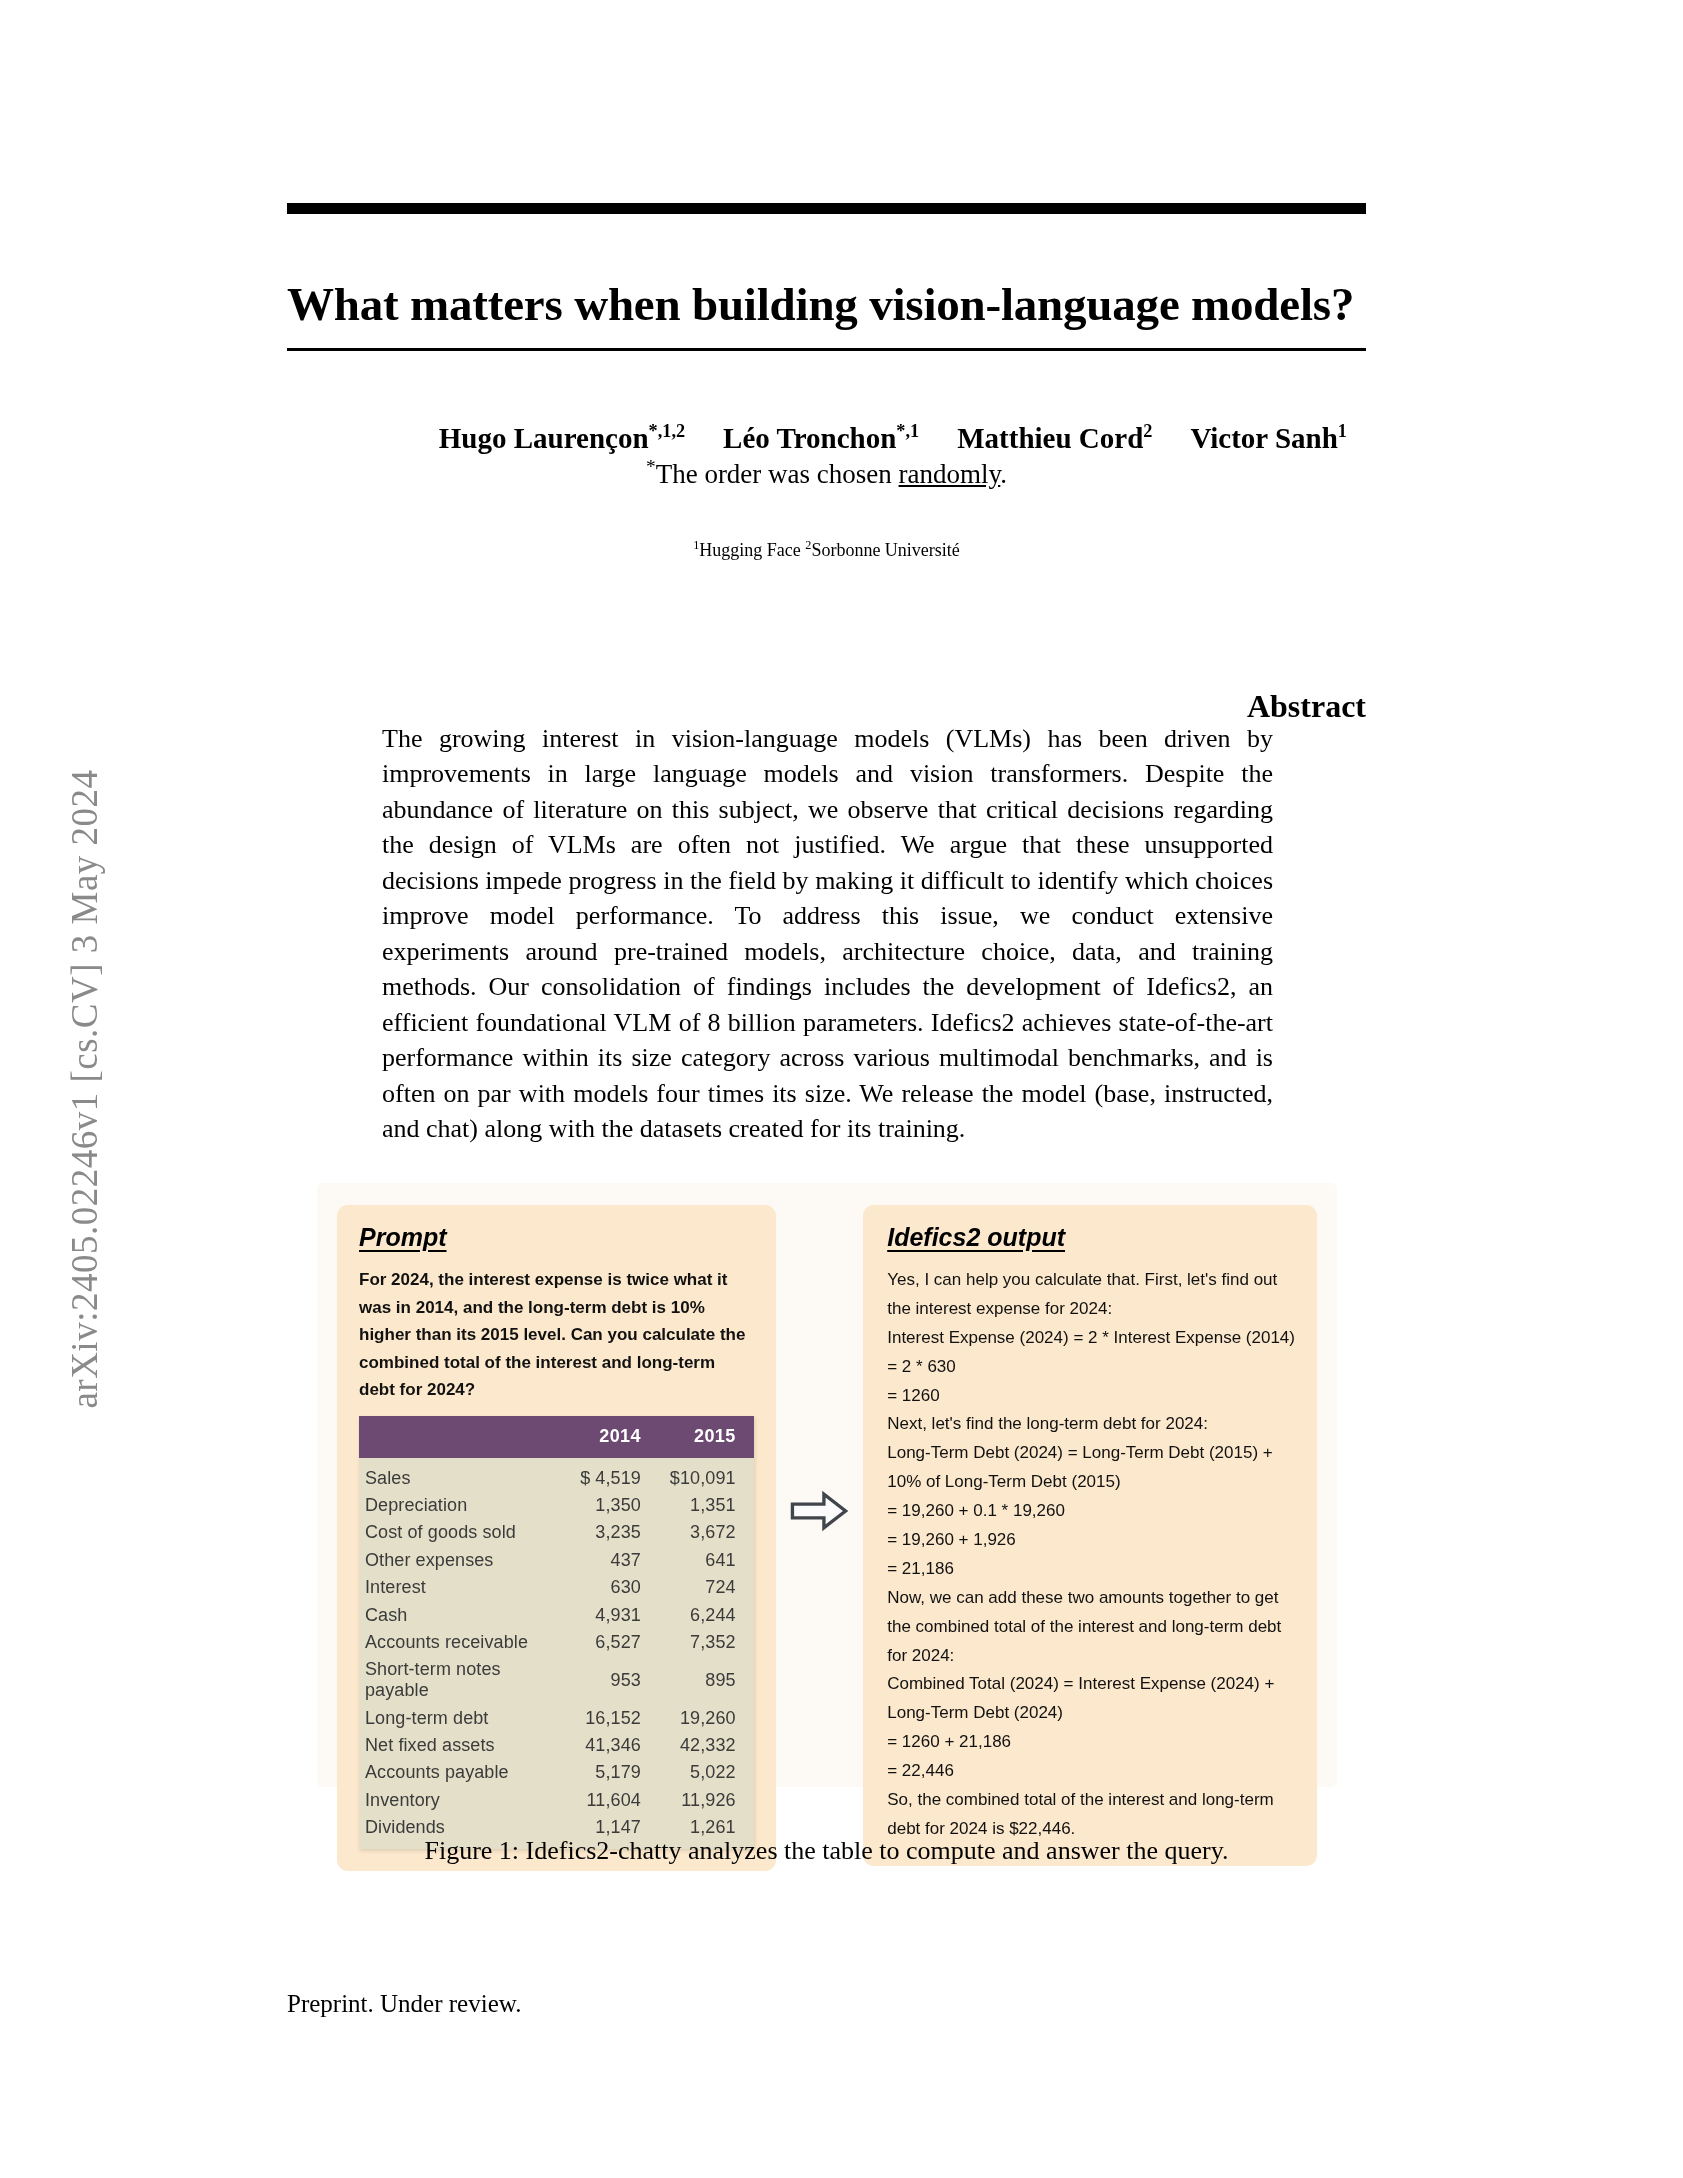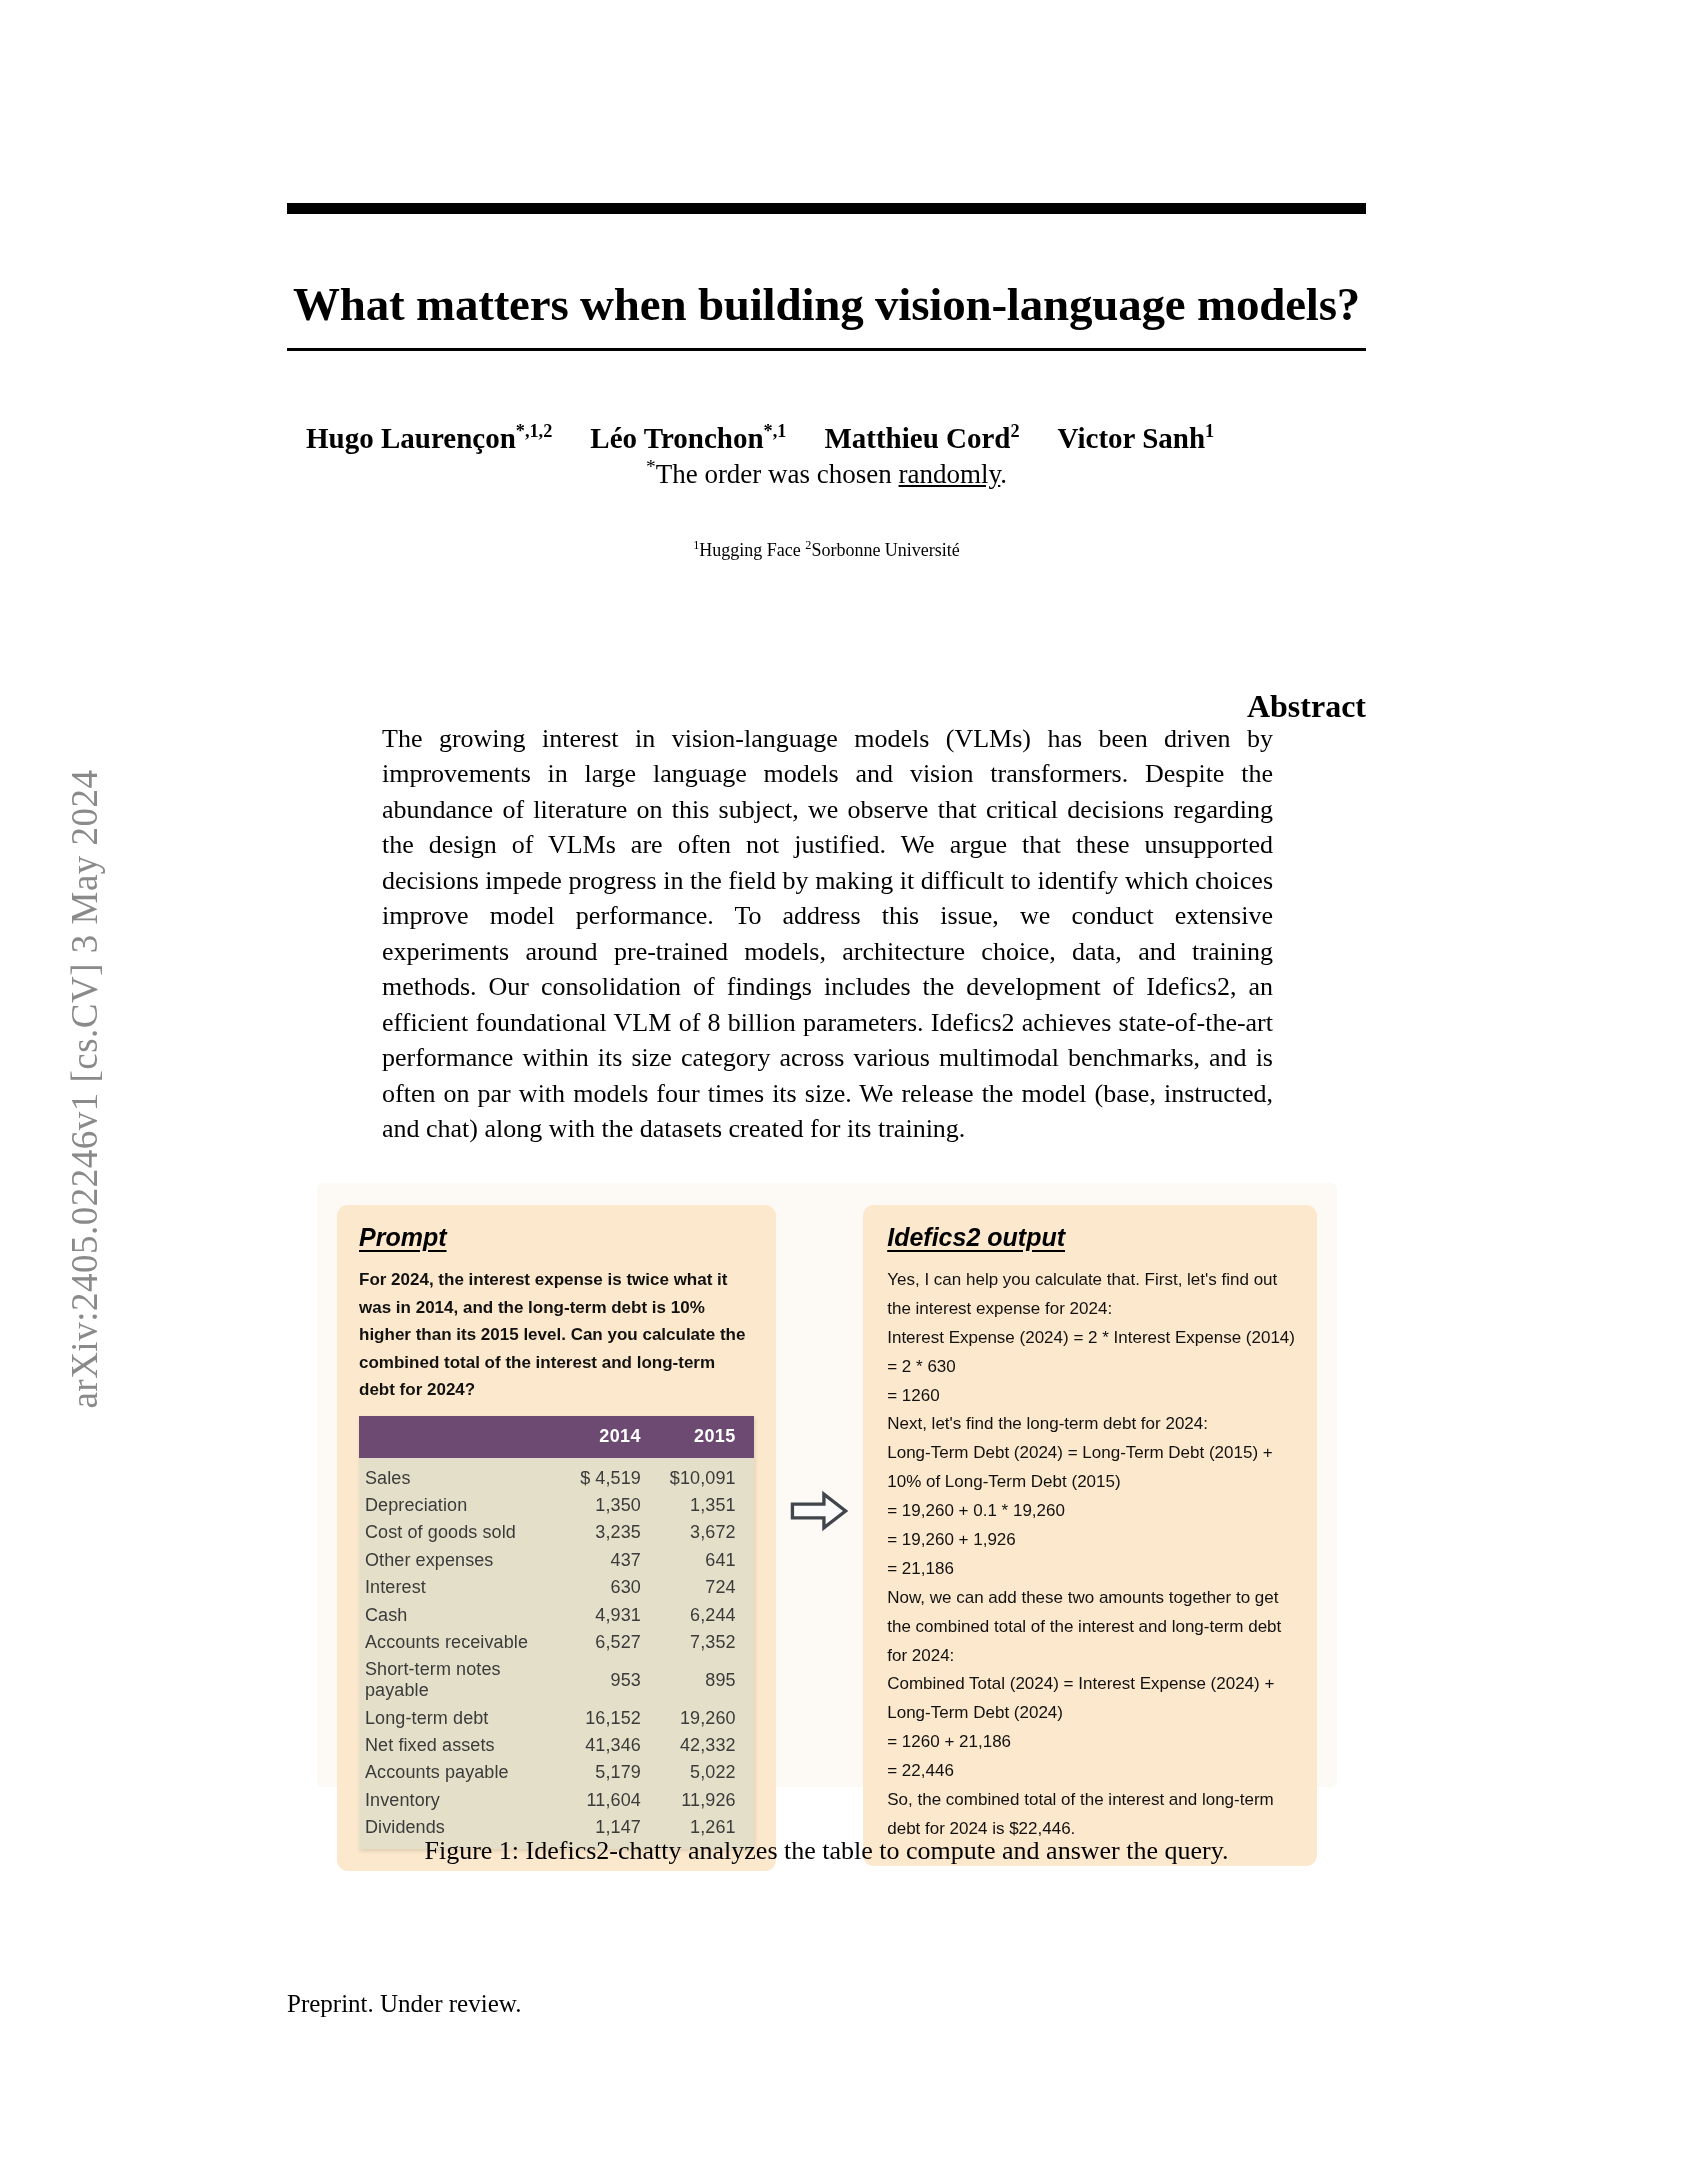--- a/index.html
+++ b/index.html
@@ -53,21 +53,21 @@
     top: 203px;
     width: 1079px;
     height: 11px;
     background: #000000;
   }
   #paper-title {
     position: absolute;
     left: 0;
     top: 246px;
     width: 1079px;
-    text-align: center;
+    text-align: left;
     font-family: "Liberation Serif", serif;
     font-weight: bold;
     font-size: 47px;
     letter-spacing: -0.2px;
     line-height: 1.15;
   }
   #rule-bottom {
     position: absolute;
     left: 0;
     top: 348px;
@@ -75,21 +75,21 @@
     height: 3px;
     background: #000000;
   }
 
   
   #authors-row {
     position: absolute;
     left: 0;
     top: 421px;
     width: 1079px;
-    text-align: left;
+    text-align: right;
     font-size: 29px;
     font-weight: bold;
   }
   #authors-row .author {
     display: inline-block;
     margin: 0 19px;
     white-space: nowrap;
   }
   #authors-row .author sup {
     font-size: 0.63em;

